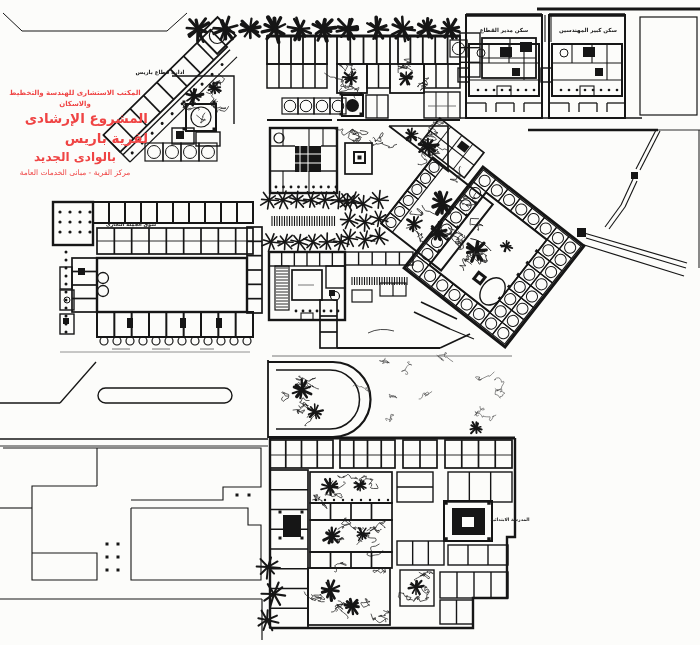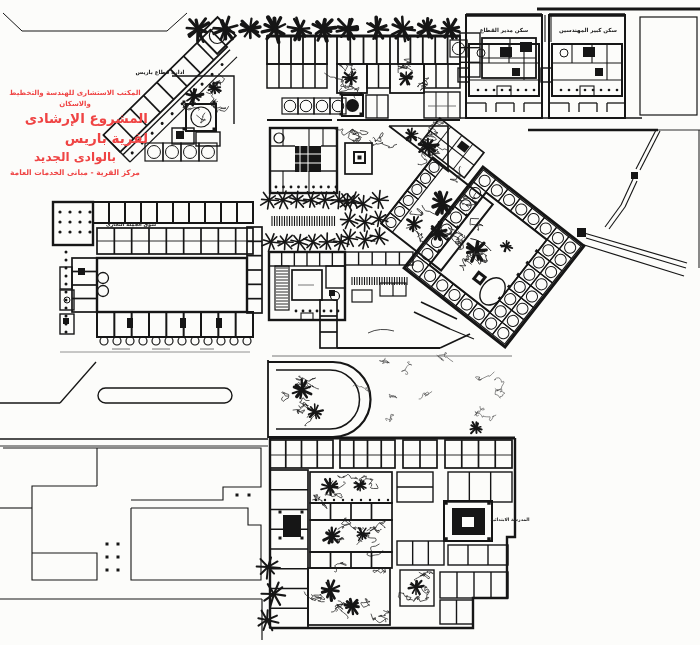--- a/index.html
+++ b/index.html
@@ -4,21 +4,21 @@
 <style>
   html,body{margin:0;padding:0;background:#e8e8e4;}
   .stage{position:relative;width:700px;height:645px;background:#fcfcfa;overflow:hidden;
          font-family:"DejaVu Sans",sans-serif;}
   svg{position:absolute;left:0;top:0;}
   .titleblock{position:absolute;left:2px;top:88px;width:146px;text-align:center;
               direction:rtl;color:#ef4444;}
   .titleblock .tb-office{font-size:7px;font-weight:bold;line-height:1.5;}
   .titleblock .tb-project{font-size:13.5px;font-weight:bold;line-height:1.45;text-align:right;}
   .titleblock .tb-sub1{font-size:12px;font-weight:bold;line-height:1.6;}
-  .titleblock .tb-sub2{font-size:7.5px;font-weight:bold;line-height:1.7;}
+  .titleblock .tb-sub2{font-size:7.5px;font-weight:normal;line-height:1.7;}
   .titleblock .tb-scale{font-size:8px;font-weight:bold;line-height:1.9;}
 </style>
 </head>
 <body>
 
 <div class="stage">
   <svg id="plan" width="700" height="645" viewBox="0 0 700 645">
       <polyline points="3,13 22,31 167,31 187,13" stroke="#161616" stroke-width="1" fill="none"></polyline>
       <line x1="537" y1="9" x2="700" y2="9" stroke="#161616" stroke-width="3" fill="none"></line>
       <line x1="460" y1="118" x2="642" y2="118" stroke="#161616" stroke-width="1.4" fill="none"></line>

